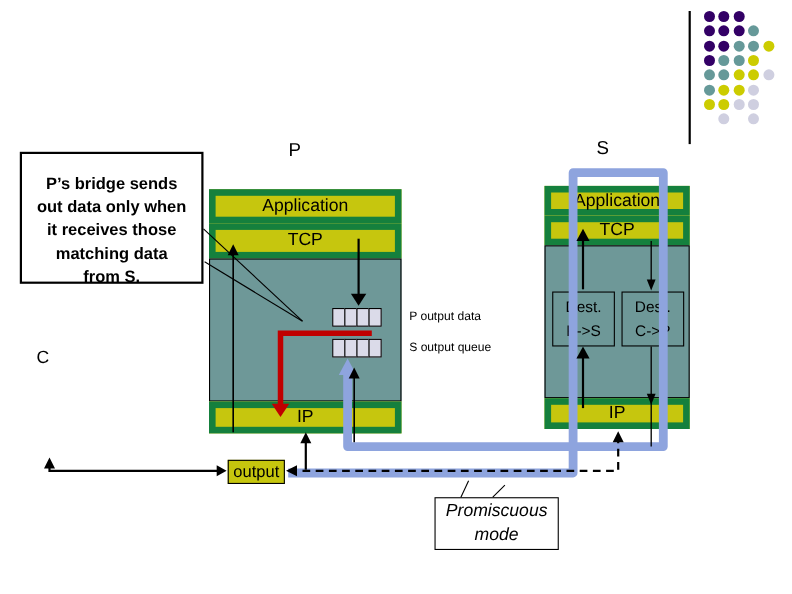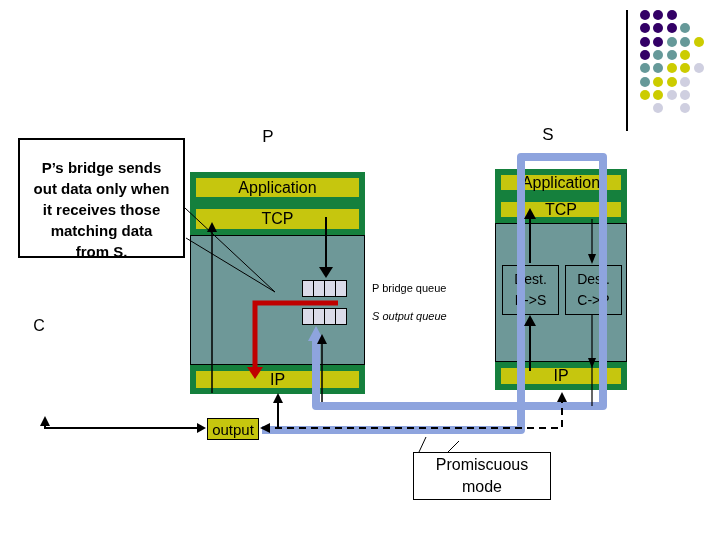--- a/index.html
+++ b/index.html
@@ -15,22 +15,22 @@
   .dots{position:absolute;left:640px;top:10px;width:80px;height:112px;}
   .dot{position:absolute;width:10px;height:10px;border-radius:50%;}
 
   
   .note{
     left:18px;top:138px;width:167px;height:120px;background:#fff;
     border:2px solid #000;font-size:15px;font-weight:bold;line-height:21px;
     box-sizing:border-box;padding-top:22px;
   }
   .promis{
-    left:413px;top:452px;width:138px;height:48px;background:#fff;
-    border:1px solid #000;font-size:16px;line-height:22px;box-sizing:border-box;
+    left:395px;top:452px;width:113px;height:48px;background:#fff;
+    border:1px solid #000;font-size:16px;line-height:22px;box-sizing:border-box;font-style:italic;
   }
 
   
   .host{display:flex;flex-direction:column;box-sizing:border-box;}
   .band{box-sizing:border-box;border:6px solid #15803d;background:var(--yellow);
         display:flex;align-items:center;justify-content:center;font-size:16px;}
   .hbody{box-sizing:border-box;border:1px solid #000;background:var(--teal);}
   #p-host{left:190px;top:172px;width:175px;height:222px;}
   #p-host .b1{height:31px;} #p-host .b2{height:32px;} #p-host .bd{height:130px;} #p-host .b3{height:29px;}
   #s-host{left:495px;top:169px;width:132px;height:221px;}
@@ -130,22 +130,22 @@
     <div class="qcell"></div>
     <div class="qcell"></div>
     <div class="qcell"></div>
   </div>
   <div class="abs queue" style="left:303px;top:308px;">
     <div class="qcell"></div>
     <div class="qcell"></div>
     <div class="qcell"></div>
     <div class="qcell"></div>
   </div>
-  <div class="abs qlabel" style="left:372px;top:282px;">P bridge queue</div>
-  <div class="abs qlabel" style="left:372px;top:310px;font-style:italic;">S output queue</div>
+  <div class="abs qlabel" style="left:372px;top:282px;">P output data</div>
+  <div class="abs qlabel" style="left:372px;top:310px;">S output queue</div>
 
   <div class="abs host" id="s-host">
     <div class="band b1">
       <span>Application</span>
     </div>
     <div class="band b2">
       <span>TCP</span>
     </div>
     <div class="hbody bd"></div>
     <div class="band b3">

